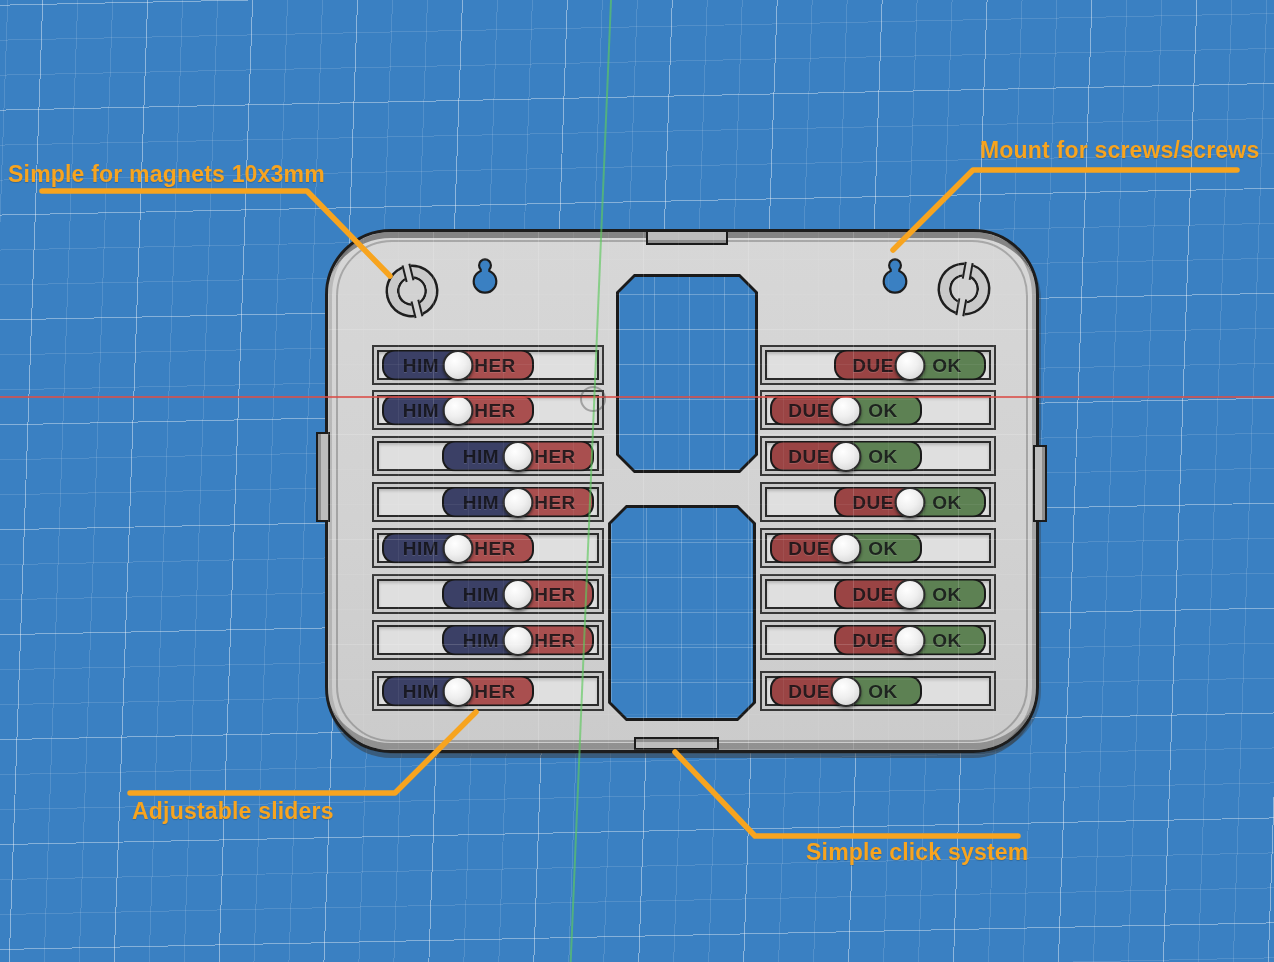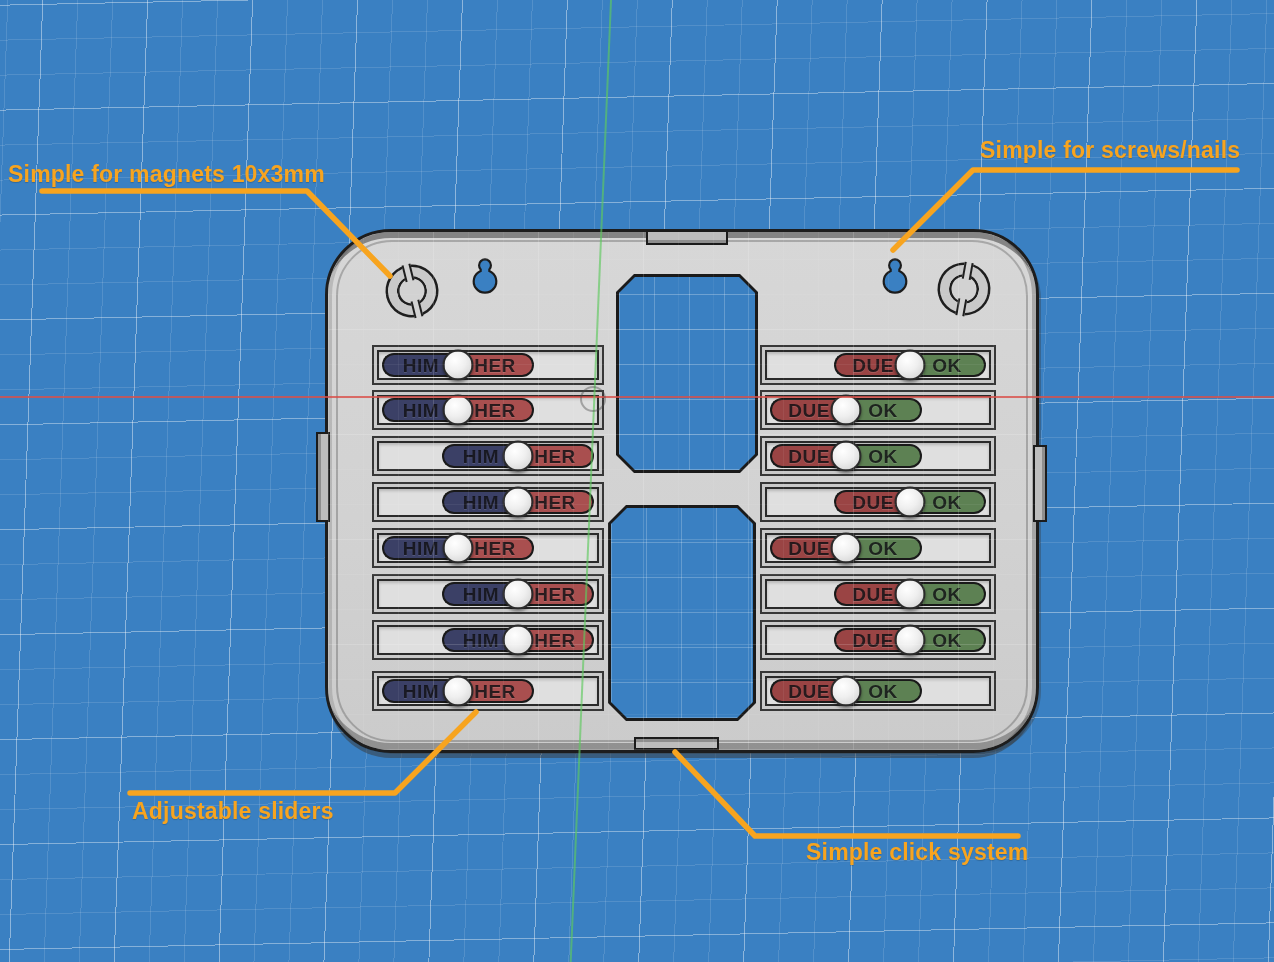--- a/index.html
+++ b/index.html
@@ -84,21 +84,21 @@
   .tab{position:absolute;background:#bdbdbd;border:2px solid #1b1b1b;box-sizing:border-box;}
   .tab-top{left:318px;top:-2px;width:82px;height:15px;box-shadow:inset 0 -3px 0 #8e8e8e;}
   .tab-bottom{left:306px;top:505px;width:85px;height:13px;box-shadow:inset 0 3px 0 #8e8e8e;}
   .tab-left{left:-12px;top:200px;width:14px;height:90px;box-shadow:inset 3px 0 0 #8e8e8e;}
   .tab-right{left:705px;top:213px;width:14px;height:77px;box-shadow:inset -3px 0 0 #8e8e8e;}
 
   
   .track{position:absolute;height:30px;box-sizing:border-box;
     background:#dfdfdf;border:2px solid #2a2a2a;
     box-shadow:0 0 0 3px #c9c9c9, 0 0 0 5px #373737, inset 0 2px 3px rgba(0,0,0,.18);}
-  .pill{position:absolute;top:50%;transform:translateY(-50%);width:152px;height:24px;}
+  .pill{position:absolute;top:50%;transform:translateY(-50%);width:152px;height:31px;}
   .pill.pos-left{left:3px;} .pill.pos-right{right:3px;}
   .half{position:absolute;top:0;width:50%;height:100%;box-sizing:border-box;
     border:2px solid #191919;display:flex;align-items:center;justify-content:center;}
   .hl{left:0;border-radius:13px 0 0 13px;border-right:none;}
   .hr{right:0;border-radius:0 13px 13px 0;border-left:none;}
   .plabel{font-weight:bold;font-size:19px;letter-spacing:.5px;color:rgba(12,12,16,.82);
     text-shadow:0 1px 0 rgba(255,255,255,.12);line-height:1;}
   .knob{position:absolute;left:50%;top:50%;transform:translate(-50%,-50%);
     width:31px;height:31px;border-radius:50%;box-sizing:border-box;
     border:2px solid #2a2a2a;
@@ -335,17 +335,17 @@
     </div>
 
   <svg class="leaders" width="1274" height="962" viewBox="0 0 1274 962">
     <polyline points="42,191 307,191 390,276" fill="none" stroke="#F7A41F" stroke-width="5.5" stroke-linecap="round" stroke-linejoin="round"></polyline>
     <polyline points="1237,170 973,170 893,250" fill="none" stroke="#F7A41F" stroke-width="5.5" stroke-linecap="round" stroke-linejoin="round"></polyline>
     <polyline points="130,793 395,793 476,712" fill="none" stroke="#F7A41F" stroke-width="5.5" stroke-linecap="round" stroke-linejoin="round"></polyline>
     <polyline points="675,752 755,836 1018,836" fill="none" stroke="#F7A41F" stroke-width="5.5" stroke-linecap="round" stroke-linejoin="round"></polyline>
   </svg>
 
   <div class="ann ann-magnets">Simple for magnets 10x3mm</div>
-  <div class="ann ann-screws">Simple for screws/nails</div>
+  <div class="ann ann-screws">Mount for screws/screws</div>
   <div class="ann ann-click">Simple click system</div>
   <div class="ann ann-sliders">Adjustable sliders</div>
 
 </div>
 
 </body></html>

